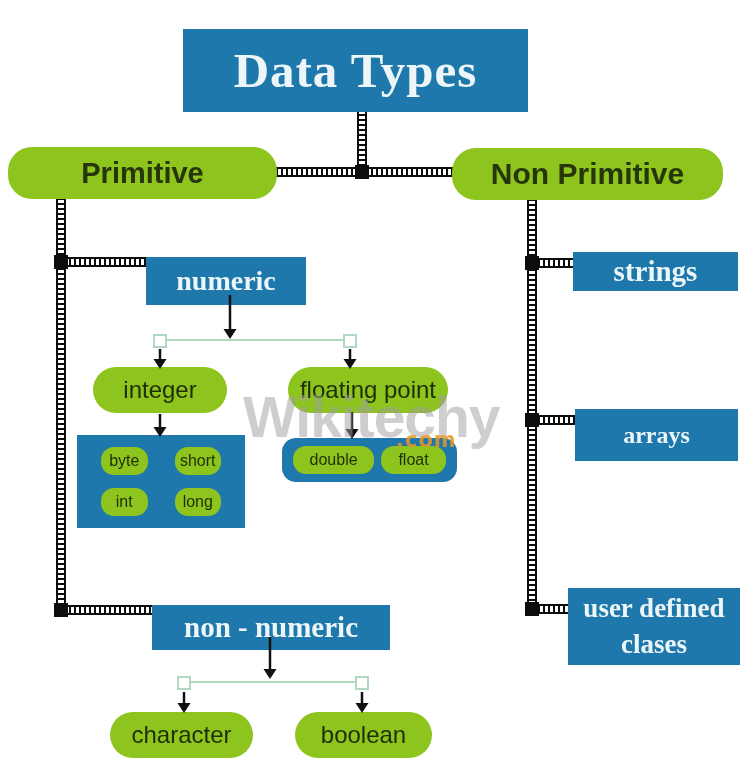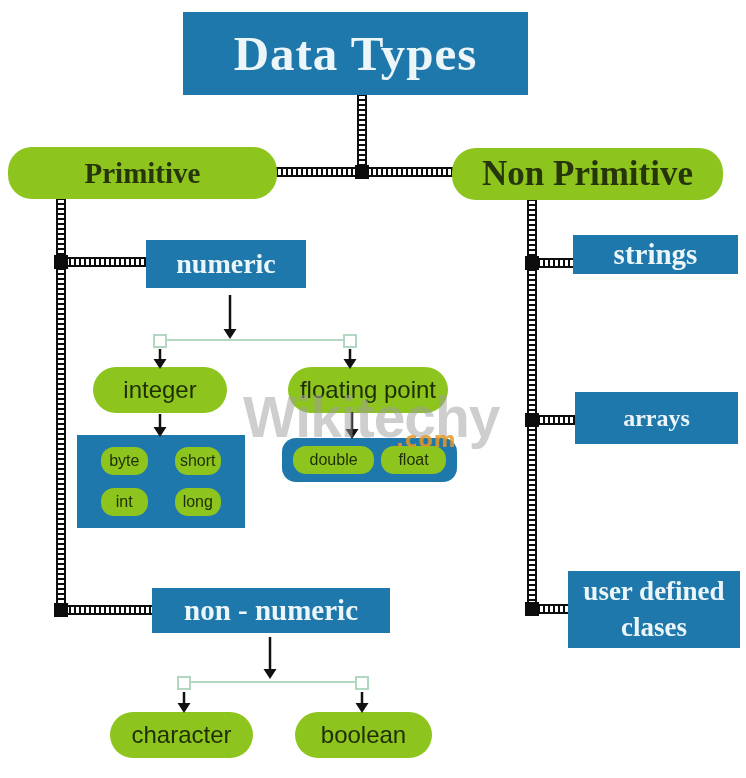--- a/index.html
+++ b/index.html
@@ -6,23 +6,23 @@
   .canvas {
     position:relative; width:746px; height:778px; background:#fff;
     overflow:hidden; font-family:"Liberation Sans","DejaVu Sans",sans-serif;
   }
   
   .box {
     position:absolute; box-sizing:border-box; z-index:2;
     display:flex; align-items:center; justify-content:center; text-align:center;
   }
   .blue  { background:var(--blue,#1f78ab); color:#ecf6f9;
-           font-family:"Liberation Serif","DejaVu Serif",serif; font-weight:700; }
+           font-family:"Liberation Serif","DejaVu Serif",serif; font-weight:700;margin-top:17px; }
   .green { background:var(--green,#8dc41e); }
-  .serifgreen { font-family:Liberation Serif, serif; font-weight:700; color:#26360a; }
+  .serifgreen { font-family:Liberation Sans, sans-serif; font-weight:700; color:#26360a; }
   .sansgreen  { font-family:"Liberation Sans","DejaVu Sans",sans-serif; color:#1f2e06; }
 
   
   .sv, .sh { position:absolute; box-sizing:border-box; z-index:1; background-color:#fff; }
   .sv { width:10px;
         border-left:2px solid var(--stitch,#0d0d0d); border-right:2px solid var(--stitch,#0d0d0d);
         background-image:repeating-linear-gradient(180deg, var(--stitch,#0d0d0d) 0 2px, #ffffff 2px 5px); }
   .sh { height:10px;
         border-top:2px solid var(--stitch,#0d0d0d); border-bottom:2px solid var(--stitch,#0d0d0d);
         background-image:repeating-linear-gradient(90deg, var(--stitch,#0d0d0d) 0 2px, #ffffff 2px 5px); }
@@ -46,21 +46,21 @@
                   gap:13px 27px; padding:12px 24px; }
   #cont-floating { left:282px; top:438px; width:175px; height:44px;
                    grid-template-columns:1.25fr 1fr; gap:7px; padding:8px 11px;border-radius:14px; }
   .chip { background:var(--green,#8dc41e); border-radius:13px;
           display:flex; align-items:center; justify-content:center;
           font-size:16px; color:#1f2e06; }
 
   
   #title            { left:183px; top:12px;  width:345px; height:83px; font-size:49px; letter-spacing:1px; }
   #box-primitive    { left:8px;   top:147px; width:269px; height:52px; border-radius:24px; font-size:29px; }
-  #box-nonprimitive { left:452px; top:148px; width:271px; height:52px; border-radius:24px; font-size:35px; }
+  #box-nonprimitive { left:452px; top:148px; width:271px; height:52px; border-radius:24px; font-size:30px; }
   #box-numeric      { left:146px; top:240px; width:160px; height:48px; font-size:28px; }
   #box-integer      { left:93px;  top:367px; width:134px; height:46px; border-radius:23px; font-size:24px;text-align:right; }
   #box-floating     { left:288px; top:367px; width:160px; height:46px; border-radius:23px; font-size:24px; }
   #box-nonnumeric   { left:152px; top:588px; width:238px; height:45px; font-size:29px; }
   #box-character    { left:110px; top:712px; width:143px; height:46px; border-radius:23px; font-size:24px; }
   #box-boolean      { left:295px; top:712px; width:137px; height:46px; border-radius:23px; font-size:24px; }
   #box-strings      { left:573px; top:235px; width:165px; height:39px; font-size:29px; }
   #box-arrays       { left:575px; top:392px; width:163px; height:52px; font-size:24px; }
   #box-udc          { left:568px; top:571px; width:172px; height:77px; font-size:27px;
                       line-height:1.32; padding:4px 8px; }

